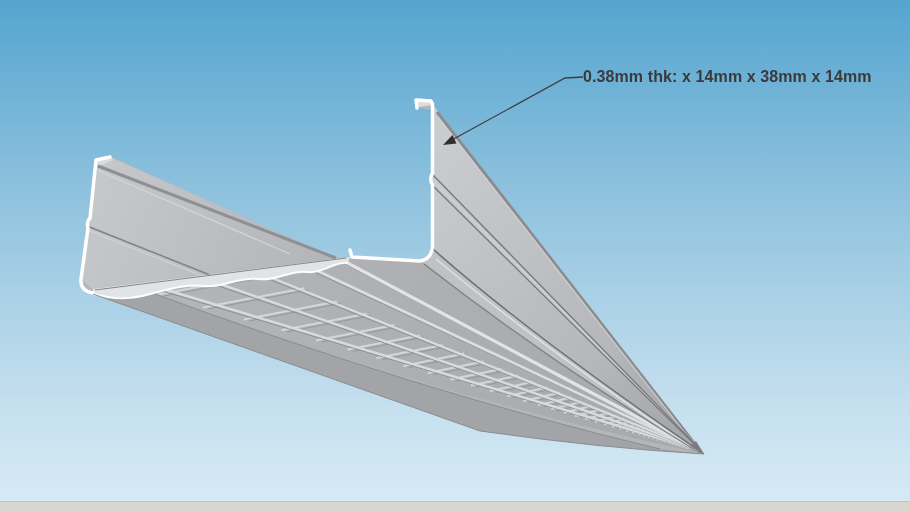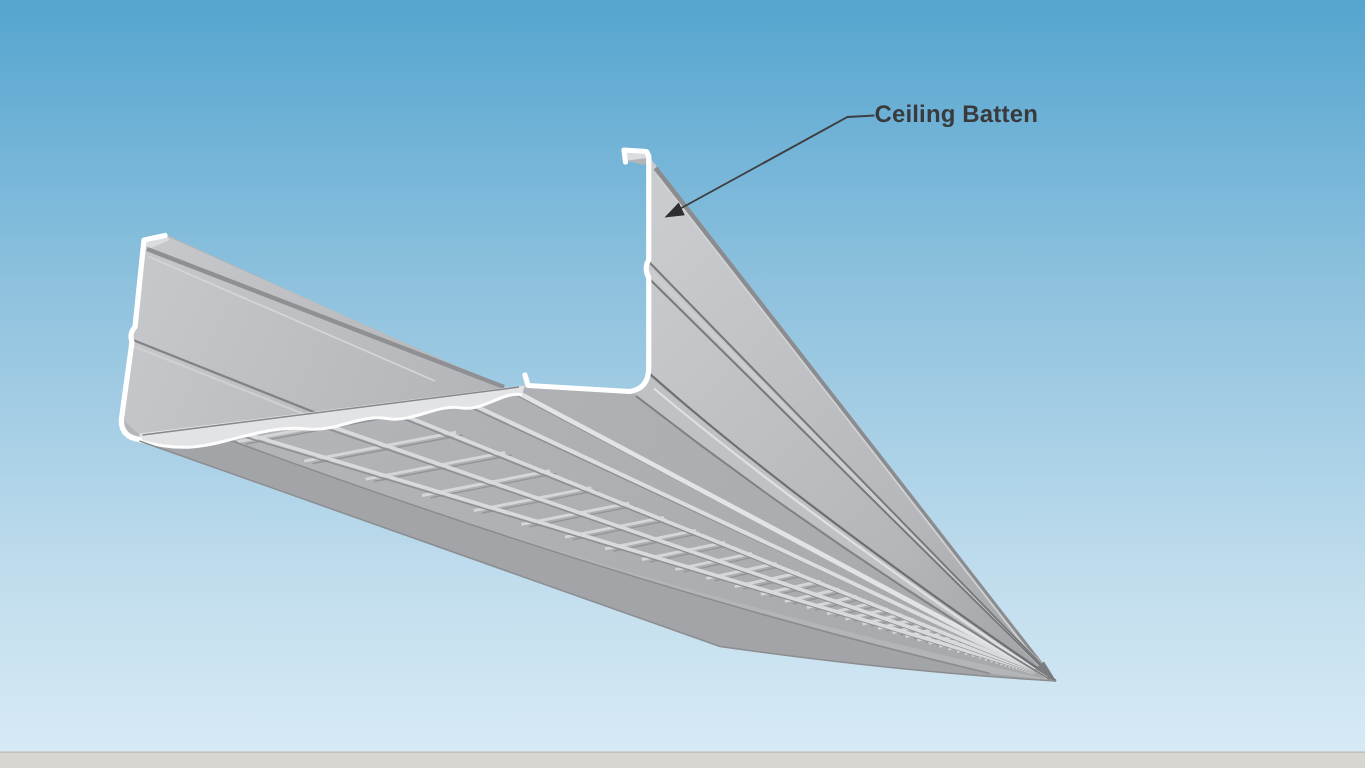--- a/index.html
+++ b/index.html
@@ -231,17 +231,17 @@
       <path d="M 704 454 Q 600 448 480 431 L 93 294" stroke="#8b8d90" stroke-width="1" fill="none"></path>
     </g>
 
     <g>
       <path d="M 583 77 L 565 78 L 450 141" stroke="var(--leader)" stroke-width="1.3" fill="none"></path>
       <polygon points="443,145 452.5,135 456.5,143.5" fill="#2e2e30"></polygon>
     </g>
   </svg>
 
   <div class="callout">
-    <div>Ceiling Batten</div>
+    <div>0.38mm thk: x 14mm x 38mm x 14mm</div>
   </div>
 
   <div class="ground-strip"></div>
 </div>
 
 </body></html>

